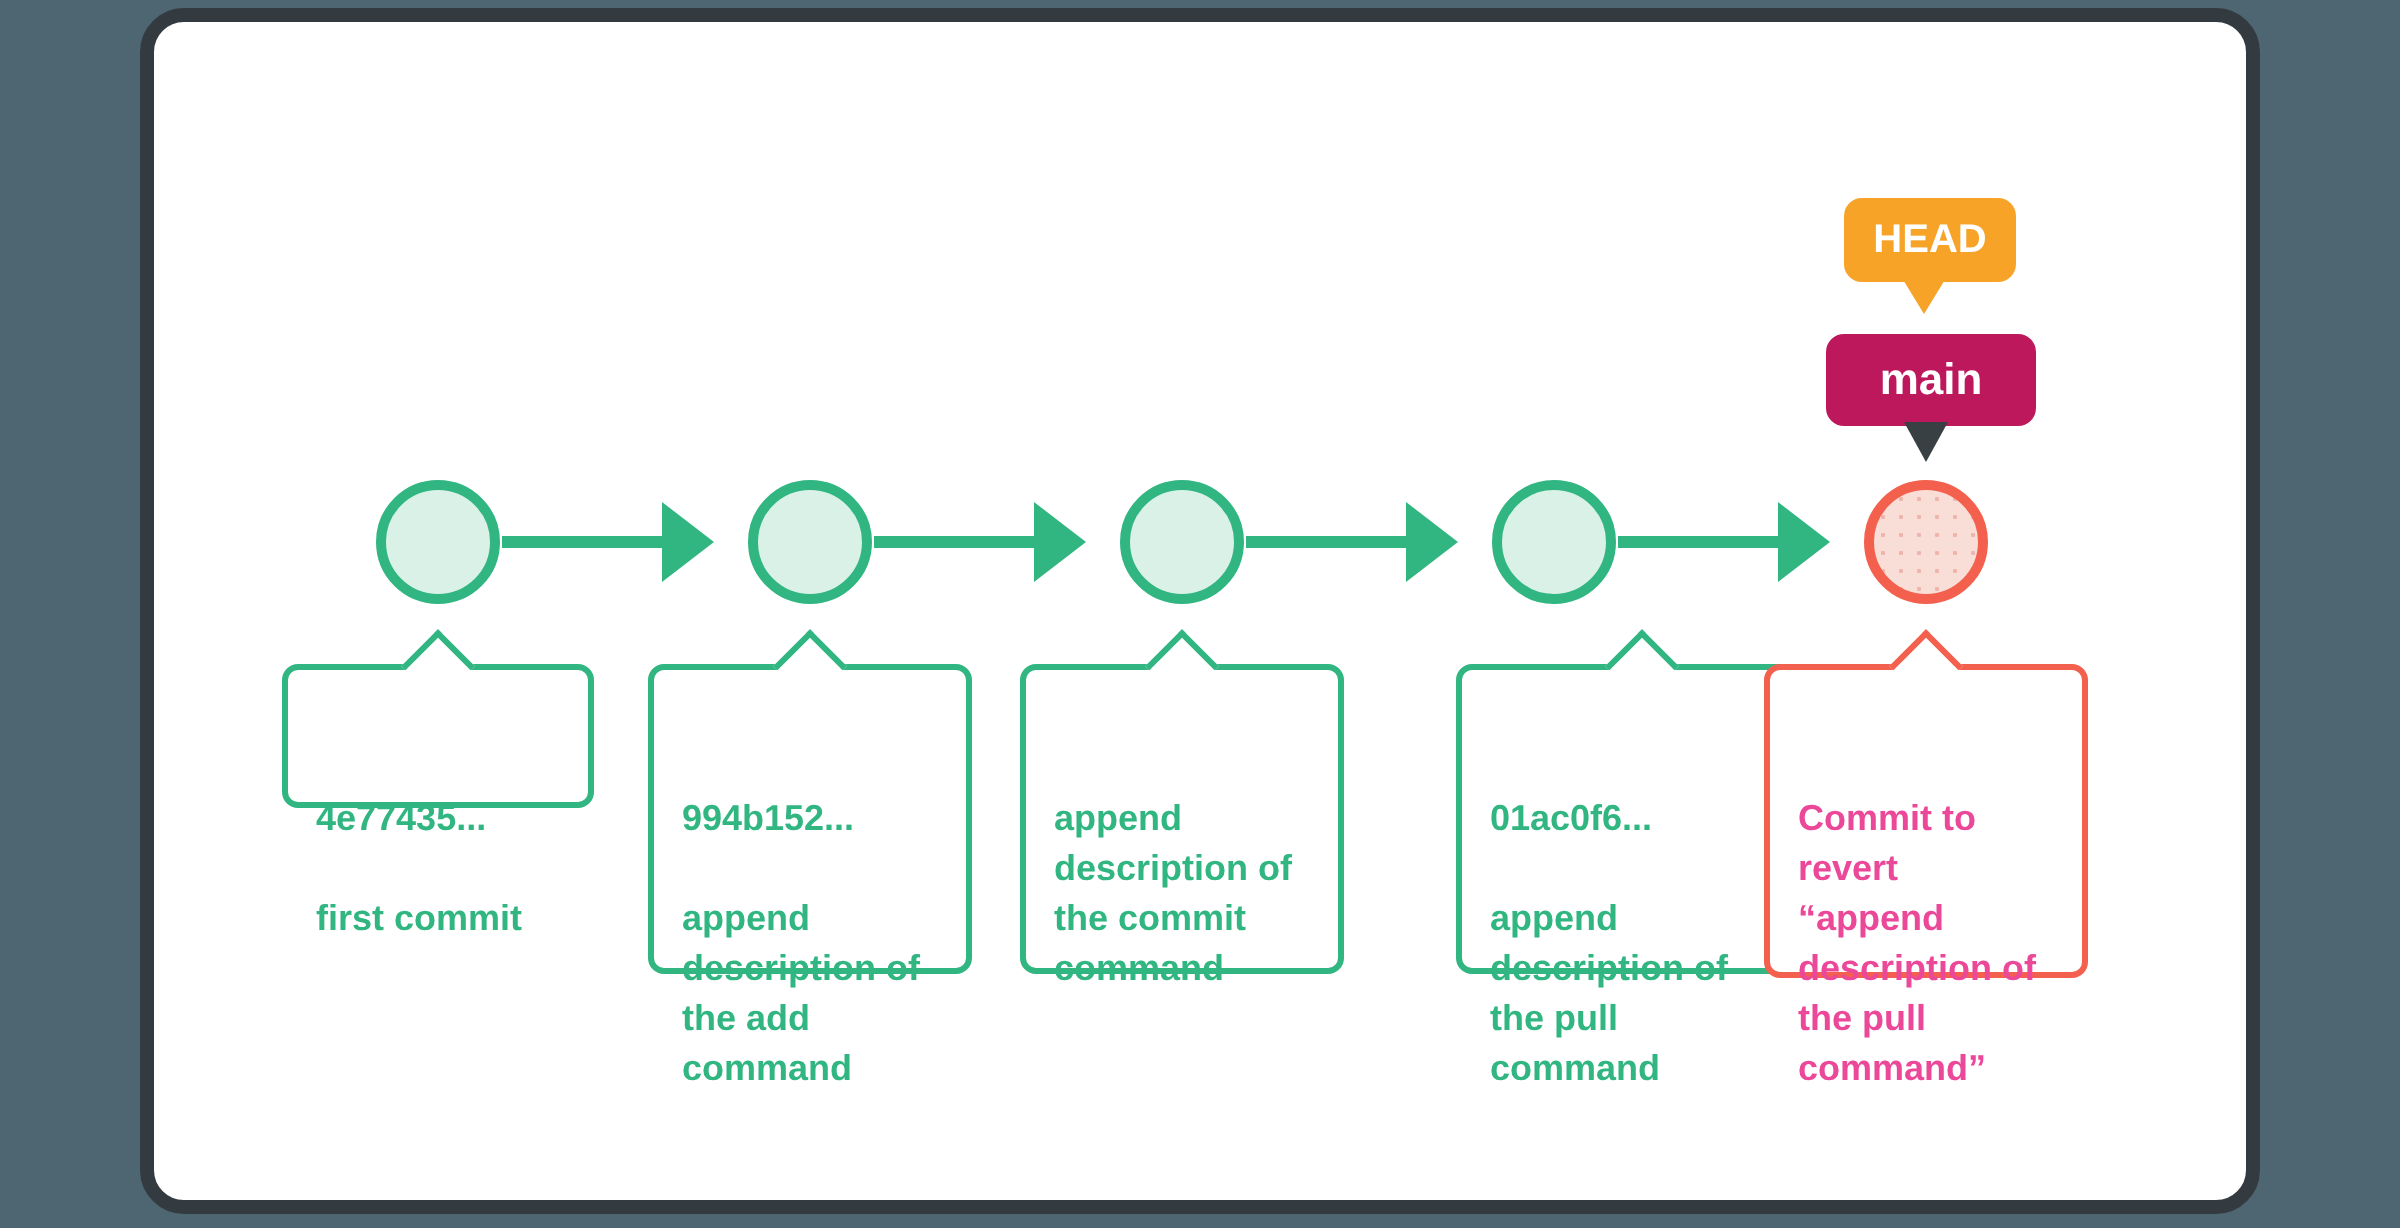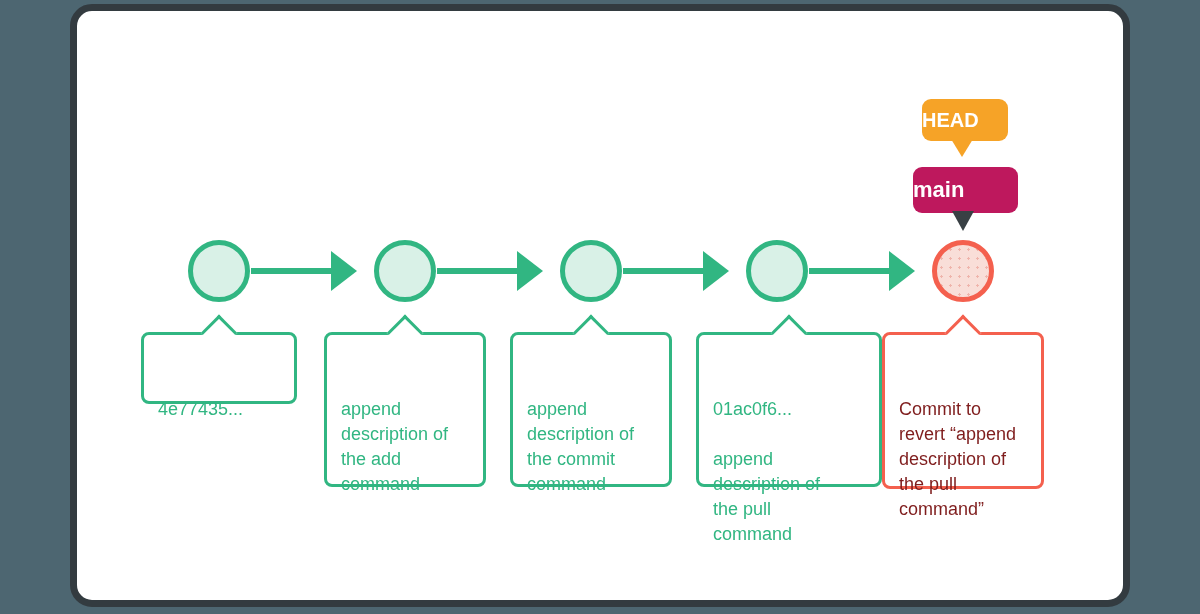--- a/index.html
+++ b/index.html
@@ -33,40 +33,40 @@
 
   
   .arrow{position:absolute;top:238px;width:106px;height:44px;}
 
   
   .bubble{
     position:absolute;top:321px;box-sizing:border-box;
     background:#fff;
     border:3px solid #31b682;border-radius:8px;
     color:#31b682;
-    font-weight:normal;font-size:18px;line-height:25px;
+    font-weight:bold;font-size:18px;line-height:25px;
     padding:12px 14px;
     white-space:pre-line;
   }
   .bubble .notch{
     position:absolute;top:-15px;left:50%;margin-left:-13px;
     width:26px;height:26px;box-sizing:border-box;
     background:#fff;
     border-left:3px solid #31b682;border-top:3px solid #31b682;
     transform:rotate(45deg);
   }
-  .bubble.revert{border-color:#f4604e;color:#7f1d1d;}
+  .bubble.revert{border-color:#f4604e;color:#ec4899;}
   .bubble.revert .notch{border-color:#f4604e;}
   .commit-id{display:block;}
   .commit-msg{display:block;}
 
   
   .badge{
     position:absolute;box-sizing:border-box;color:#fff;font-weight:bold;
-    text-align:left;border-radius:9px;
+    text-align:center;border-radius:9px;
   }
   .badge.head{left:845px;top:88px;width:86px;height:42px;line-height:42px;font-size:20px;background:#f6a327;}
   .badge.main{left:836px;top:156px;width:105px;height:46px;line-height:46px;font-size:22px;background:#be185d;}
   .badge-tail{
     position:absolute;width:0;height:0;
     border-left:11px solid transparent;border-right:11px solid transparent;
   }
   .badge-tail.head{left:874px;top:128px;border-top:18px solid #f6a327;}
   .badge-tail.main{left:875px;top:200px;border-top:20px solid #394044;}
 </style>
@@ -104,39 +104,41 @@
     </div>
     <div class="badge-tail head"></div>
     <div class="badge main">
       <span>main</span>
     </div>
     <div class="badge-tail main"></div>
 
     <div class="bubble" style="left:64px;width:156px;height:72px">
       <span class="notch"></span>
       <span class="commit-id">4e77435...</span>
+      <span class="commit-msg">first commit</span>
     </div>
 
     <div class="bubble" style="left:247px;width:162px;height:155px">
       <span class="notch"></span>
+      <span class="commit-id">994b152...</span>
       <span class="commit-msg">append
 description of
 the add
 command</span>
     </div>
 
     <div class="bubble" style="left:433px;width:162px;height:155px">
       <span class="notch"></span>
       <span class="commit-msg">append
 description of
 the commit
 command</span>
     </div>
 
-    <div class="bubble" style="left:619px;width:186px;height:155px">
+    <div class="bubble" style="left:651px;width:186px;height:155px">
       <span class="notch"></span>
       <span class="commit-id">01ac0f6...</span>
       <span class="commit-msg">append
 description of
 the pull
 command</span>
     </div>
 
     <div class="bubble revert" style="left:805px;width:162px;height:157px">
       <span class="notch"></span>

